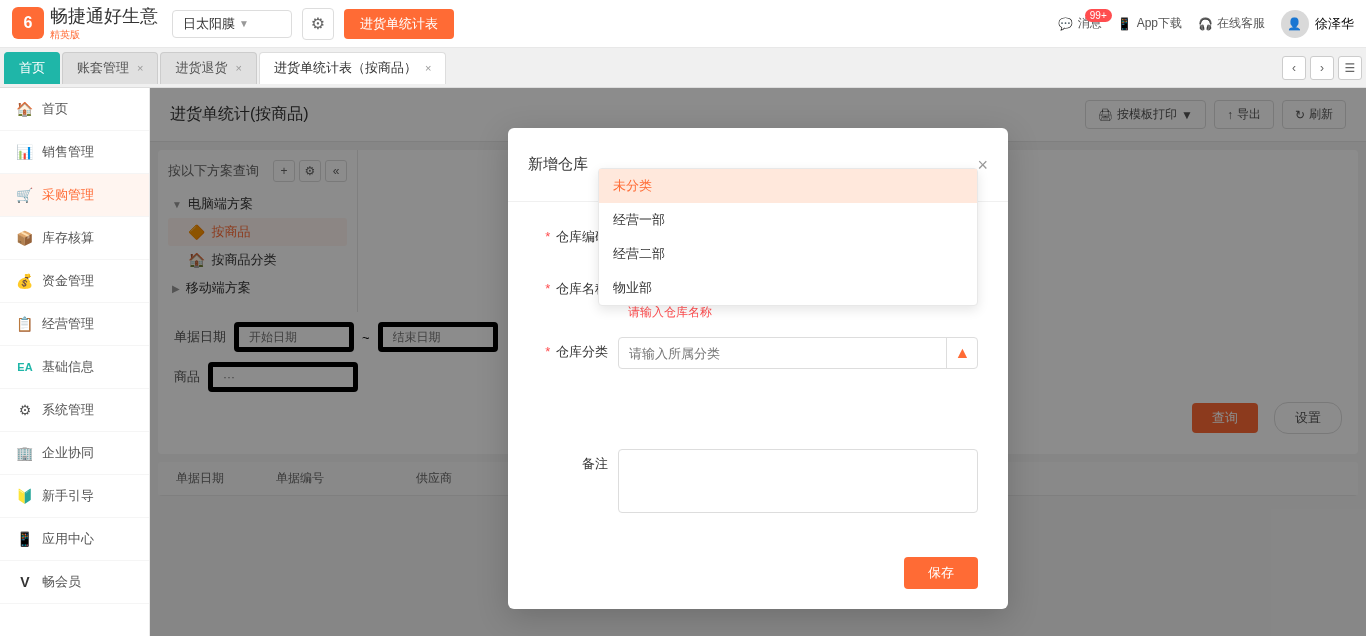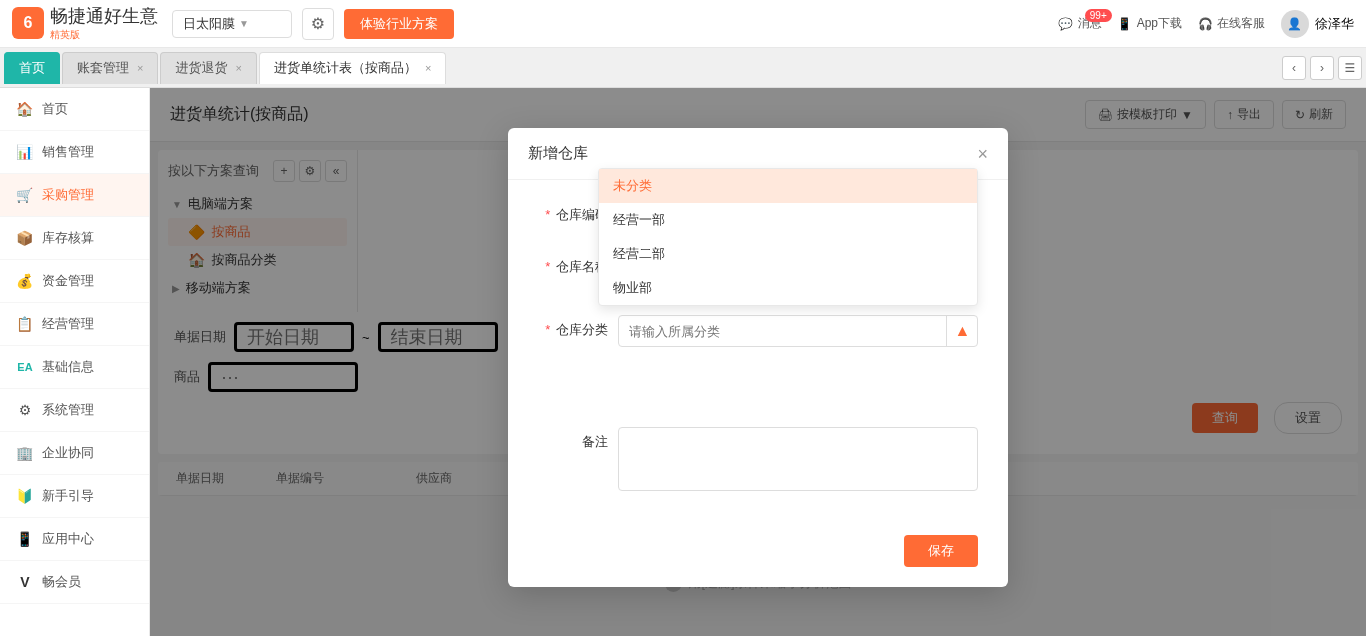--- a/index.html
+++ b/index.html
@@ -181,22 +181,22 @@
     .tree-sub-item.active { background: #fff5f0; color: #ff6b35; }
 
     .right-panel { flex: 1; padding: 10px 16px; }
     .right-panel-row {
       display: flex; align-items: center; gap: 16px;
       margin-bottom: 10px;
     }
     .field-group { display: flex; align-items: center; gap: 8px; }
     .field-label { font-size: 13px; color: #555; white-space: nowrap; }
     .field-input {
-      border: 3px solid #000000; border-radius: 4px;
-      padding: 5px 10px; font-size: 18px; outline: none;
+      border: 5px solid #000000; border-radius: 4px;
+      padding: 5px 10px; font-size: 12px; outline: none;
       height: 30px; min-width: 120px;
     }
 
     .table-area { background: #fff; margin: 0 8px 8px; border-radius: 4px; overflow: hidden; }
     .table-header-row {
       display: flex; align-items: center;
       background: #fafafa; border-bottom: 1px solid #e8e8e8;
       padding: 8px 12px;
     }
     .col { padding: 0 6px; font-size: 12px; color: #666; }
@@ -214,21 +214,21 @@
     .modal {
       background: #fff;
       border-radius: 6px;
       width: 500px;
       box-shadow: 0 8px 32px rgba(0,0,0,0.18);
       position: relative;
       padding-bottom: 20px;
     }
     .modal-header {
       display: flex; align-items: center; justify-content: space-between;
-      padding: 16px 20px;
+      padding: 27px 20px;
       border-bottom: 1px solid #f0f0f0;
     }
     .modal-title { font-size: 15px; font-weight: 500; color: #333; }
     .modal-close { cursor: pointer; color: #999; font-size: 18px; line-height: 1; }
 
     .modal-body { padding: 20px 30px; }
     .form-row {
       display: flex; align-items: flex-start;
       margin-bottom: 16px;
       position: relative;
@@ -324,21 +324,21 @@
     </div>
   </div>
 
   <div class="store-selector">
     <span>日太阳膜</span>
     <span class="arrow">▼</span>
   </div>
 
   <div class="gear-btn">⚙</div>
 
-  <button class="trial-btn">体验行业方案</button>
+  <button class="trial-btn">进货单统计表</button>
 
   <div class="header-right">
     <div class="header-icon-item">
       <span>💬</span>
       <span>消息</span>
       <span class="badge">99+</span>
     </div>
     <div class="header-icon-item">
       <span>📱</span>
       <span>App下载</span>

